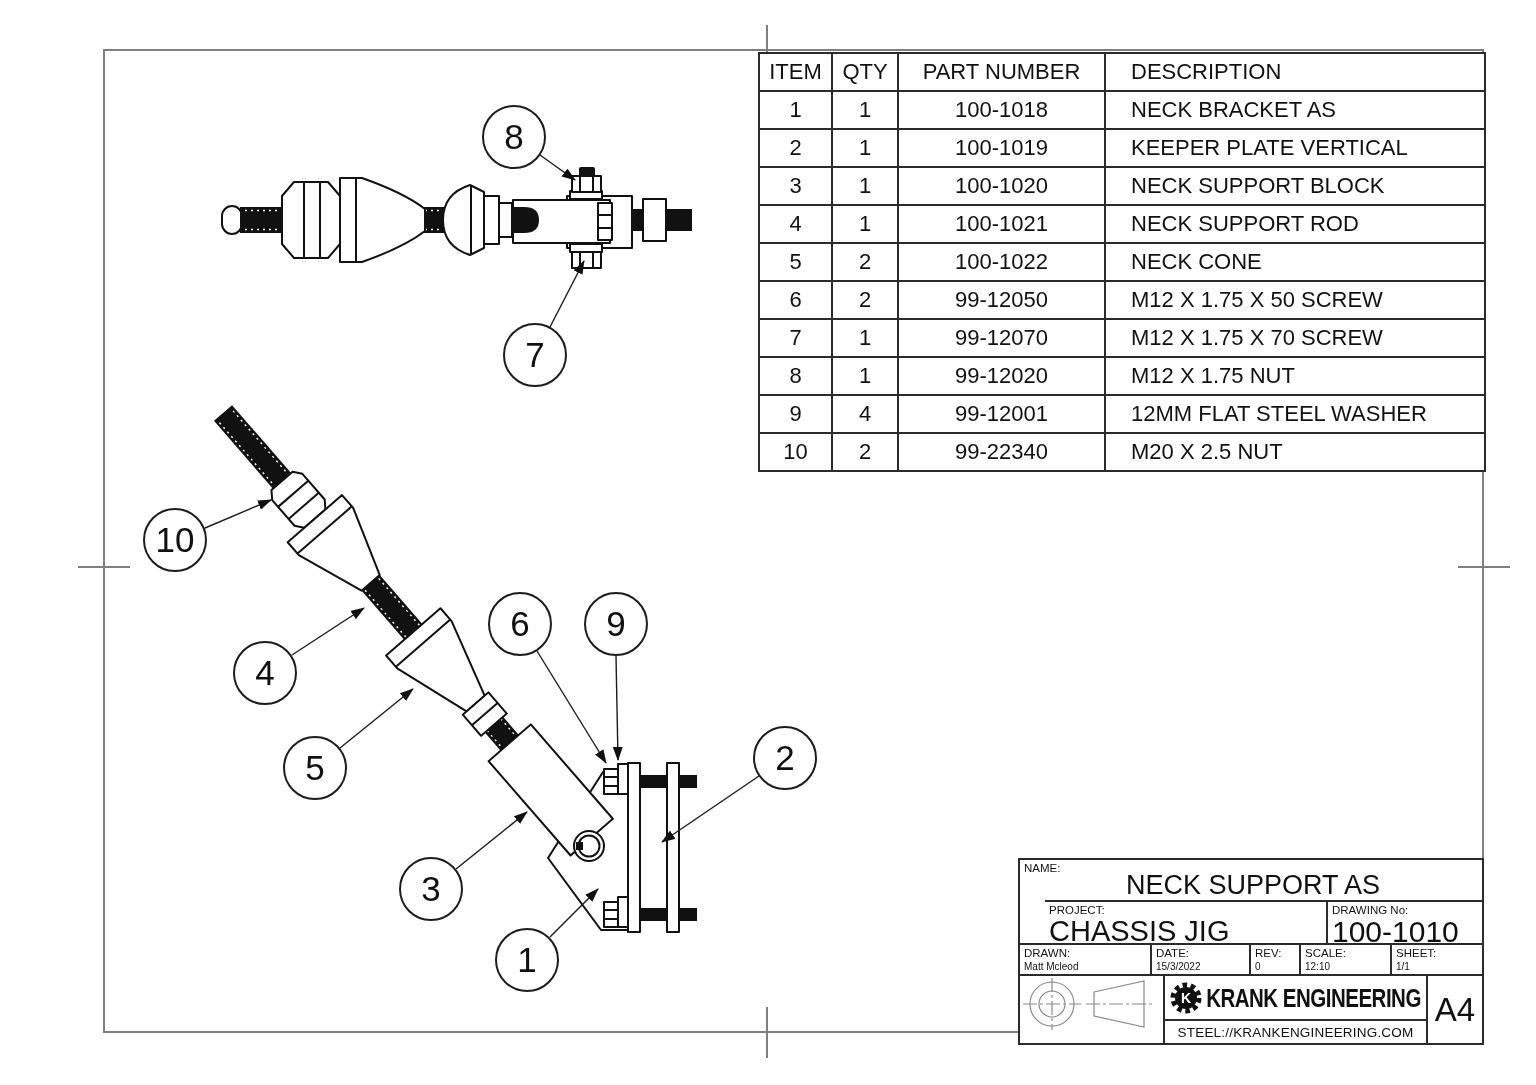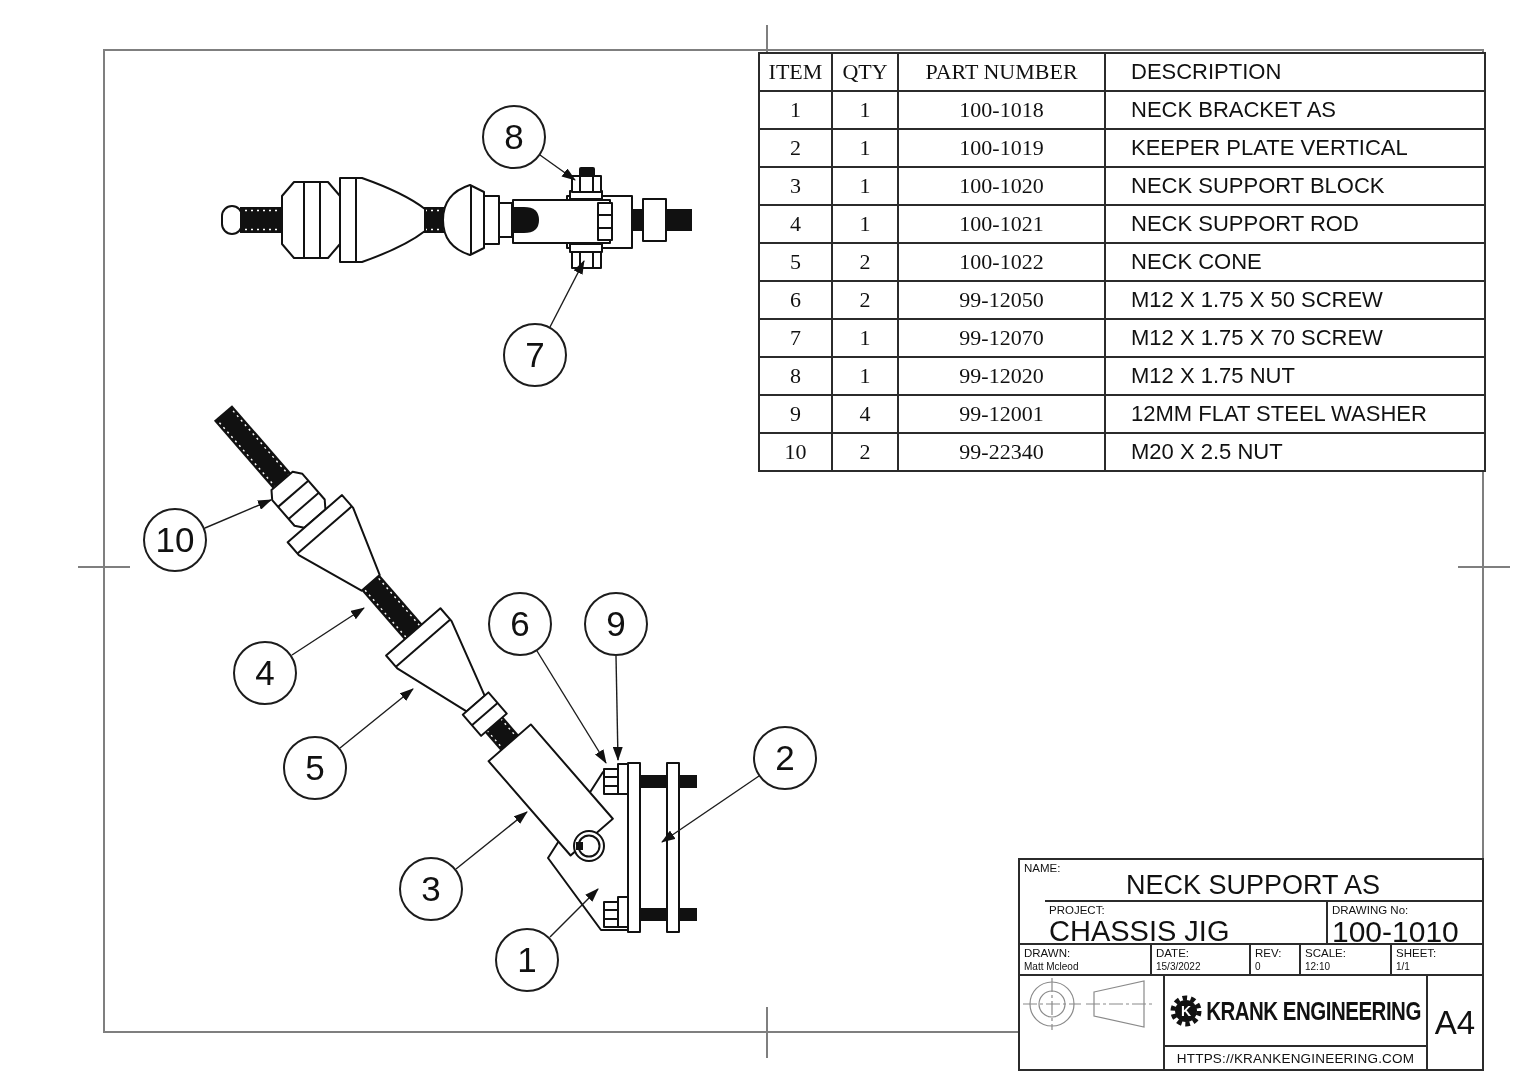--- a/index.html
+++ b/index.html
@@ -13,26 +13,26 @@
   
   #bom{
     position:absolute;left:758px;top:52px;width:726px;
     border-collapse:collapse;table-layout:fixed;background:#fff;
   }
   #bom th,#bom td{
     border:2px solid #2b2b2b;height:36px;padding:0 4px;
     font-size:22px;font-weight:400;white-space:nowrap;overflow:hidden;
   }
   #bom th{text-align:left;}
-  #bom th.c,#bom td.c{text-align:center;font-family:Liberation Serif, serif;}
+  #bom th.c,#bom td.c{text-align:center;}
   #bom td.desc,#bom th.desc{text-align:left;padding-left:25px;}
 
   
   #titleblock{
-    position:absolute;left:1018px;top:858px;width:466px;height:213px;
+    position:absolute;left:1018px;top:858px;width:466px;height:187px;
     border:2px solid #2b2b2b;background:#fff;box-sizing:border-box;
     display:flex;flex-direction:column;
   }
   .tb-row{display:flex;box-sizing:border-box;border-top:2px solid #2b2b2b;}
   .tb-row:first-child{border-top:none;}
   .tb-cell{position:relative;box-sizing:border-box;border-left:2px solid #2b2b2b;overflow:hidden;}
   .tb-cell:first-child{border-left:none;}
   .tb-label{display:block;font-size:11.5px;line-height:12px;padding:2px 0 0 4px;color:#111;}
   .tb-big{display:block;line-height:1;padding-left:4px;}
   #tb-name-row{height:40px;}
@@ -326,17 +326,17 @@
     </div>
     <div class="tb-cell" id="logo-cell" style="width:263px">
       <div class="logo-top">
         <svg width="32" height="32" viewBox="0 0 32 32">
           <circle cx="16" cy="16" r="13" fill="none" stroke="#111" stroke-width="5" stroke-dasharray="4.6 3.6"></circle>
           <circle cx="16" cy="16" r="11" fill="#111"></circle>
           <text x="16" y="21" text-anchor="middle" font-size="14" font-weight="bold" fill="#fff">K</text>
         </svg>
         <span class="logo-name">KRANK ENGINEERING</span>
       </div>
-      <div class="logo-bottom">HTTPS://KRANKENGINEERING.COM</div>
+      <div class="logo-bottom">STEEL://KRANKENGINEERING.COM</div>
     </div>
     <div class="tb-cell" id="paper-cell" style="flex:1">A4</div>
   </div>
 </div>
 
 </body></html>

